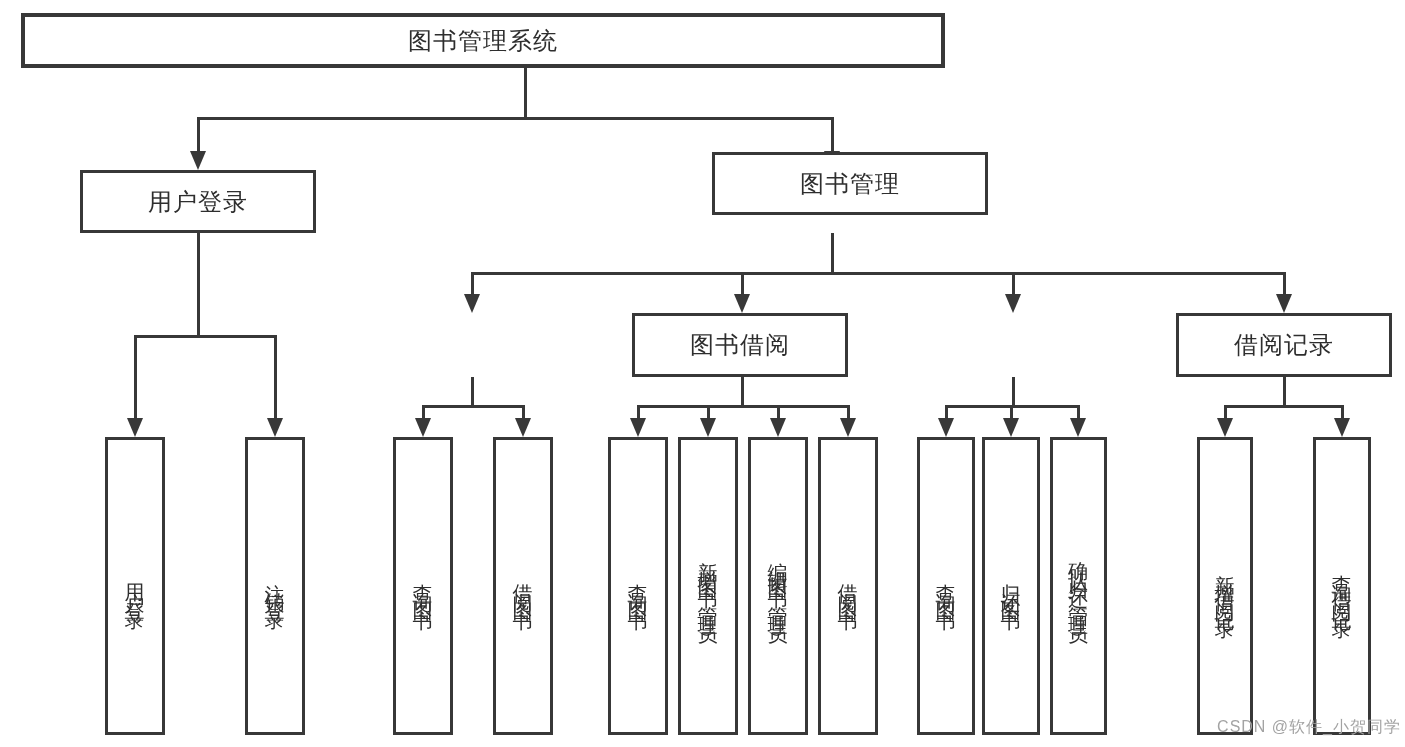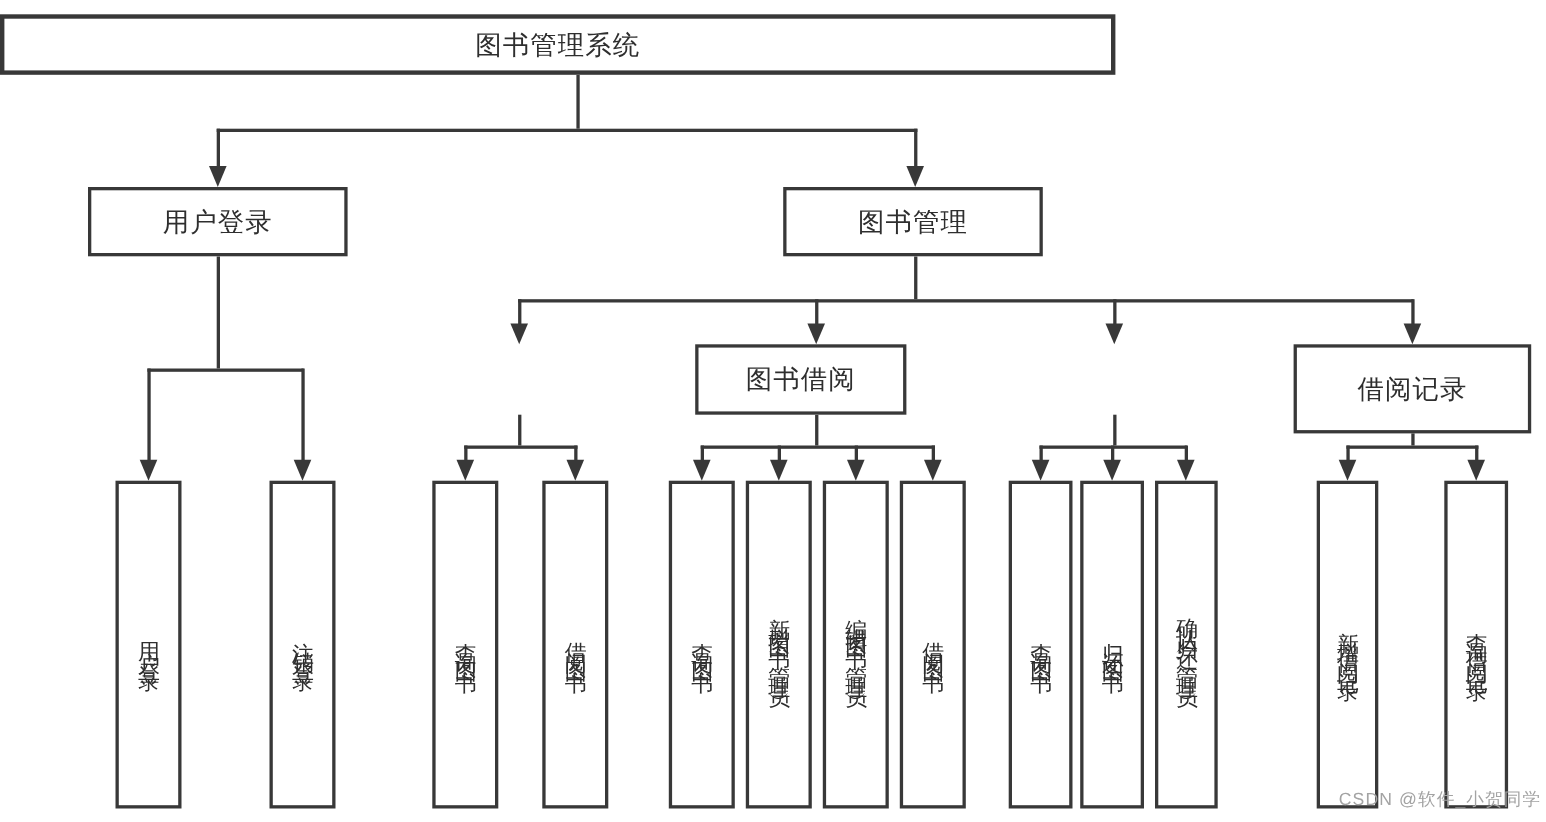--- a/index.html
+++ b/index.html
@@ -108,35 +108,35 @@
   <div class="ar" style="left:630px;top:418px"></div>
   <div class="ar" style="left:700px;top:418px"></div>
   <div class="ar" style="left:770px;top:418px"></div>
   <div class="ar" style="left:840px;top:418px"></div>
   <div class="ar" style="left:938px;top:418px"></div>
   <div class="ar" style="left:1003px;top:418px"></div>
   <div class="ar" style="left:1070px;top:418px"></div>
   <div class="ar" style="left:1217px;top:418px"></div>
   <div class="ar" style="left:1334px;top:418px"></div>
 
-  <div class="box" style="left:0;top:13px;width:1014px;height:55px;border-width:4px">
+  <div class="box" style="left:21px;top:13px;width:924px;height:55px;border-width:4px">
     <span class="lbl">图书管理系统</span>
   </div>
 
   <div class="box" style="left:80px;top:170px;width:236px;height:63px">
     <span class="lbl">用户登录</span>
   </div>
-  <div class="box" style="left:712px;top:170px;width:236px;height:63px">
+  <div class="box" style="left:712px;top:152px;width:276px;height:63px">
     <span class="lbl">图书管理</span>
   </div>
 
-  <div class="box" style="left:632px;top:313px;width:192px;height:64px">
+  <div class="box" style="left:632px;top:313px;width:216px;height:64px">
     <span class="lbl">图书借阅</span>
   </div>
-  <div class="box" style="left:1176px;top:313px;width:216px;height:81px">
+  <div class="box" style="left:1176px;top:313px;width:216px;height:64px">
     <span class="lbl">借阅记录</span>
   </div>
 
   <div class="box leafbox" style="left:105px;top:437px;width:60px;height:298px">
     <span class="vlbl">用户登录</span>
   </div>
   <div class="box leafbox" style="left:245px;top:437px;width:60px;height:298px">
     <span class="vlbl">注销登录</span>
   </div>
 

